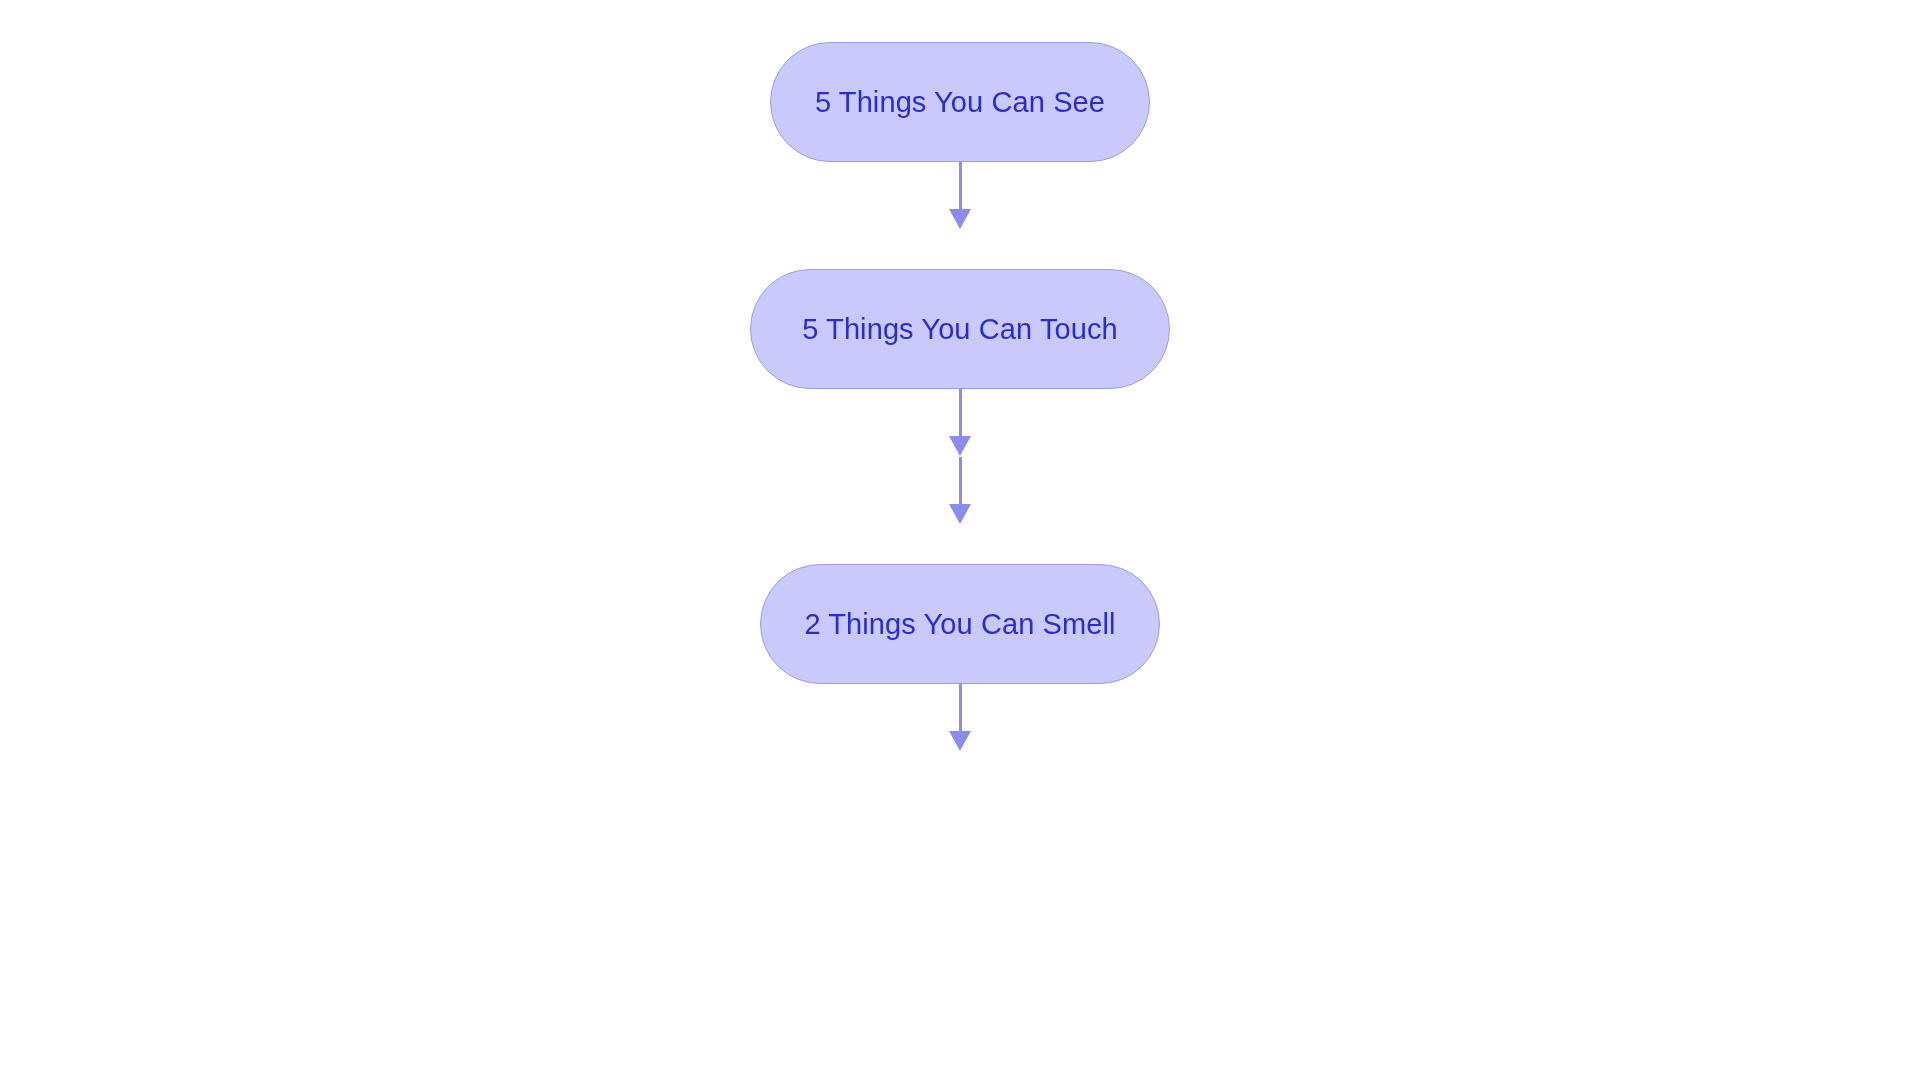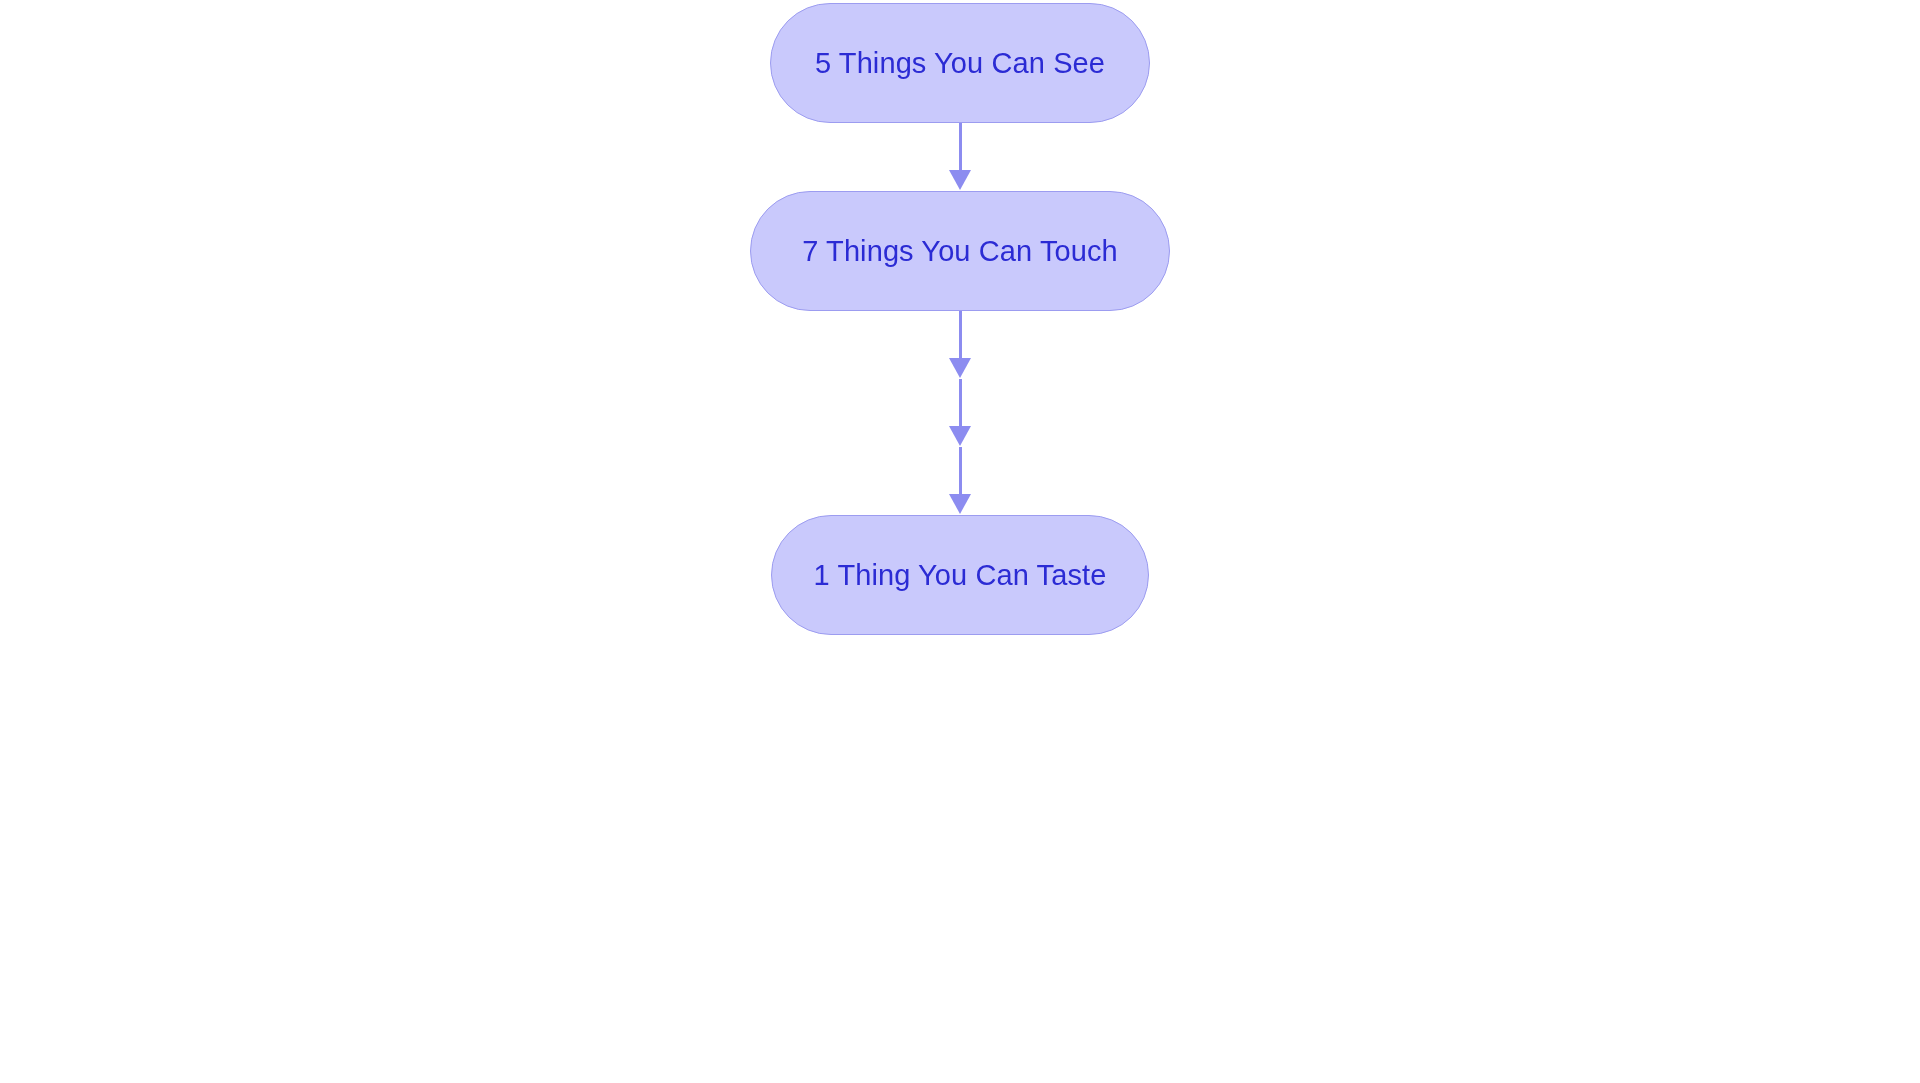--- a/index.html
+++ b/index.html
@@ -39,20 +39,21 @@
     box-sizing: border-box;
     height: 120px;
     border-radius: 60px;
     background: #c9c9fc;
     border: 1.6px solid #9c9cf0;
     display: flex;
     align-items: center;
     justify-content: center;
     padding: 0 34px;
     flex: none;
+    margin-top: 39px;
   }
 
   .flow-node-label {
     font-family: "Liberation Sans", sans-serif;
     font-size: 29px;
     font-weight: 400;
     color: #2b2bd4;
     letter-spacing: 0.1px;
     white-space: nowrap;
     line-height: 1;
@@ -106,38 +107,38 @@
     <div class="flow-node w-see">
       <span class="flow-node-label">5 Things You Can See</span>
     </div>
 
     <div class="flow-connector">
       <div class="connector-line"></div>
       <div class="connector-arrowhead"></div>
     </div>
 
     <div class="flow-node w-touch">
-      <span class="flow-node-label">7 Things You Can Touch</span>
+      <span class="flow-node-label">5 Things You Can Touch</span>
     </div>
 
     <div class="flow-connector">
       <div class="connector-line"></div>
       <div class="connector-arrowhead"></div>
     </div>
 
 
     <div class="flow-connector">
       <div class="connector-line"></div>
       <div class="connector-arrowhead"></div>
     </div>
 
+    <div class="flow-node w-smell">
+      <span class="flow-node-label">2 Things You Can Smell</span>
+    </div>
 
     <div class="flow-connector">
       <div class="connector-line"></div>
       <div class="connector-arrowhead"></div>
     </div>
 
-    <div class="flow-node w-taste">
-      <span class="flow-node-label">1 Thing You Can Taste</span>
-    </div>
 
   </div>
 </div>
 
 </body></html>

